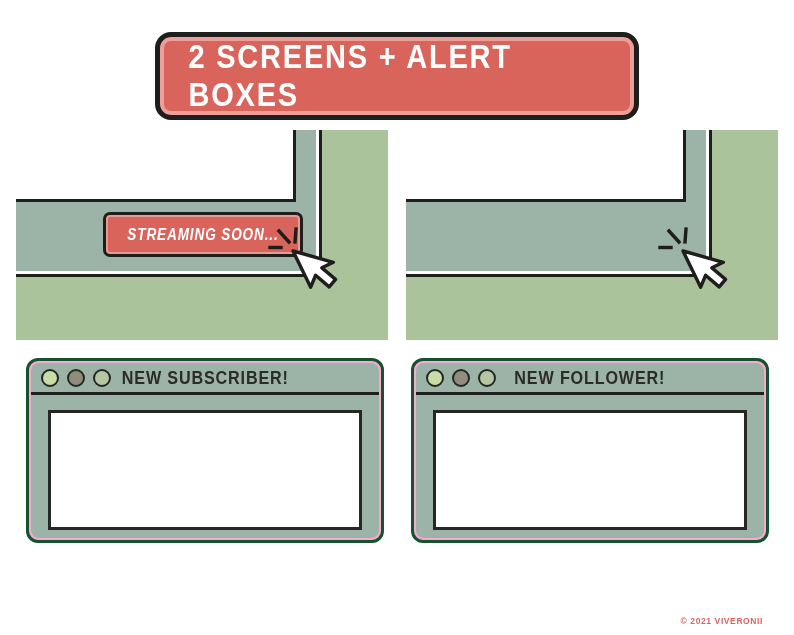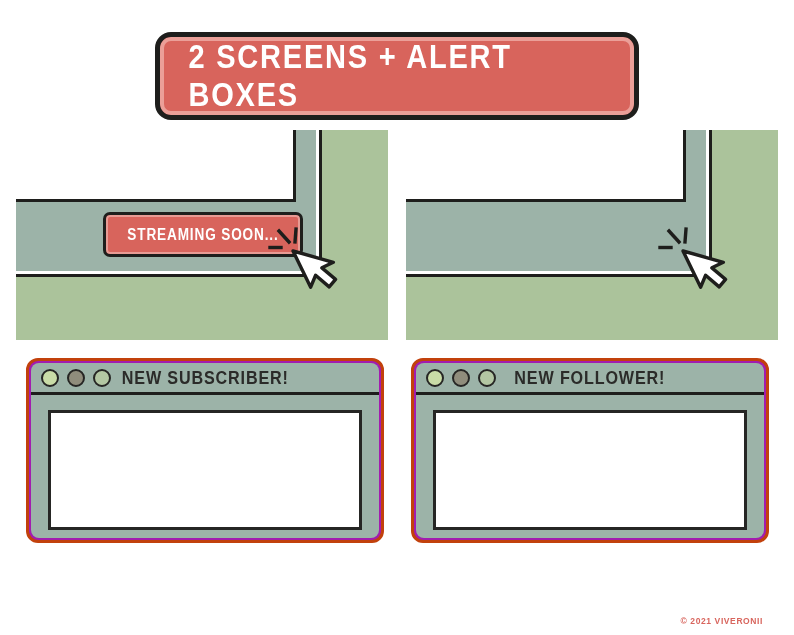--- a/index.html
+++ b/index.html
@@ -36,32 +36,32 @@
   }
   .screen-frame { position:relative; width:100%; height:100%; background:#9cb3a8; }
   .screen-content {
     position:absolute; left:-26px; top:-26px; right:20px; bottom:69px;
     background:#ffffff; border:3px solid #1e1e1c;
   }
   .screen-button {
     position:absolute; left:87px; top:82px; width:200px; height:45px;
     background:#d8645c; border:3px solid #1e1e1c; border-radius:7px;
     box-shadow: inset 0 0 0 2px #e79b94;
-    display:flex; align-items:center; justify-content:center; z-index:2;
+    display:flex; align-items:center; justify-content:center; z-index:2;font-style:italic;
   }
   .screen-button .btn-text {
     color:#ffffff; font-weight:bold; font-size:16px; letter-spacing:1px;
     transform:scaleX(0.85);
   }
   .cursor-overlay { position:absolute; left:238px; top:88px; z-index:3; }
 
   
   .alert-box {
     position:absolute; top:358px; width:358px; height:185px;
-    background:#a21caf; border:3px solid #c2410c; border-radius:12px; padding:2px;
+    background:#f9a8d4; border:3px solid #14532d; border-radius:12px; padding:2px;
   }
   .alert-box.left  { left:26px; }
   .alert-box.right { left:411px; }
   .alert-inner {
     width:100%; height:100%; background:#9cb3a8; border-radius:8px;
     overflow:hidden; display:flex; flex-direction:column;
   }
   .alert-titlebar {
     flex:none; height:32px; border-bottom:3px solid #1e1e1c;
     position:relative; display:flex; align-items:center; padding-left:10px; gap:8px;

